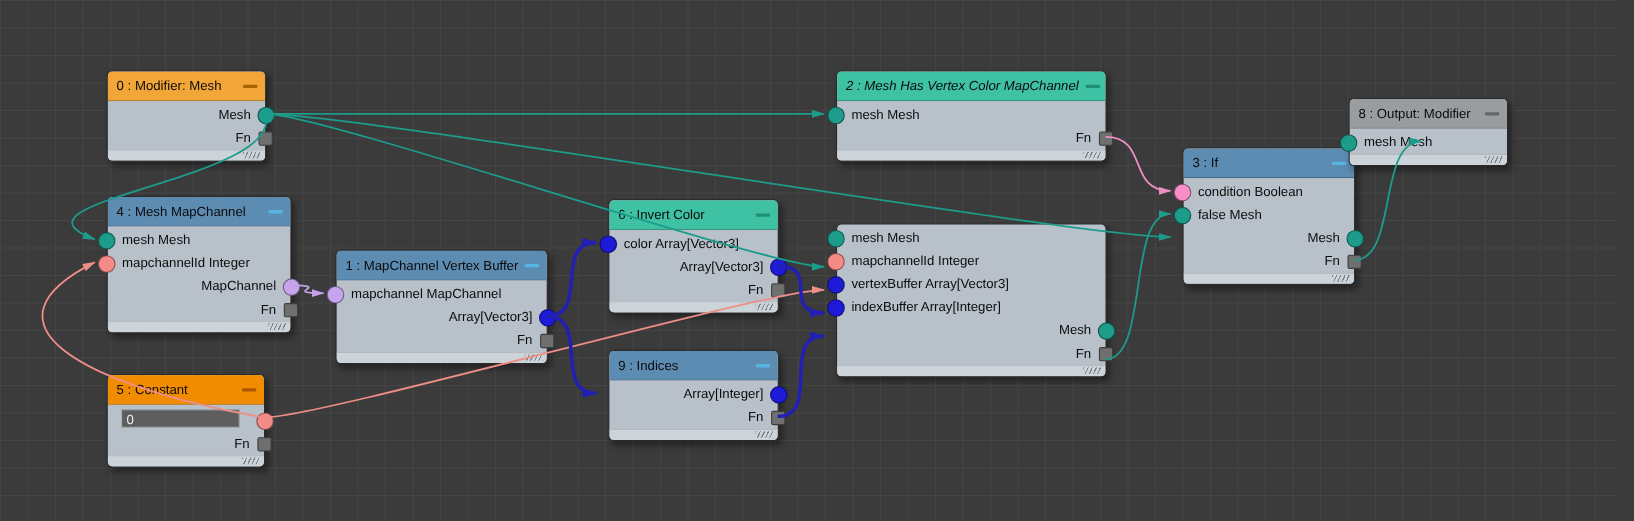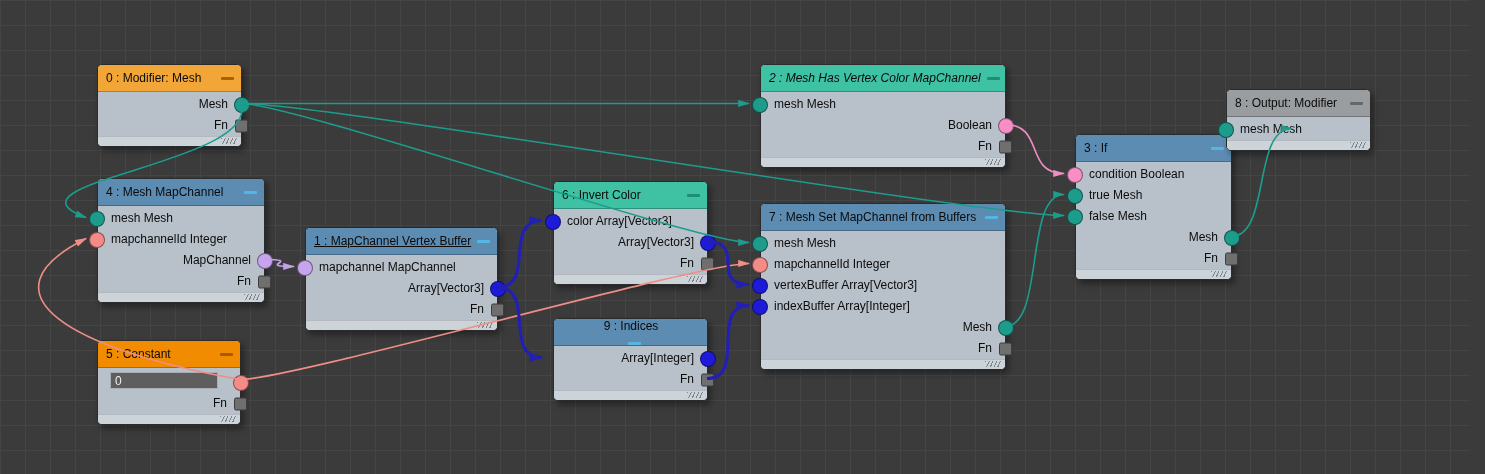--- a/index.html
+++ b/index.html
@@ -133,21 +133,21 @@
           <input class="valfield" type="text" value="0" style="">
           <span class="pc out" style="background: rgb(244, 139, 135);"></span>
         </div>
         <div class="row out"><span class="plabel">Fn</span><span class="psq"></span></div>
       </div>
       <div class="node-footer">
         <span class="grip"></span>
       </div>
     </div>
     <div class="node" style="left: 305px; top: 227px; width: 191px;">
-      <div class="node-header" style="background: linear-gradient(rgb(93, 140, 179), rgb(93, 140, 179)); text-decoration: underline;">
+      <div class="node-header" style="background: linear-gradient(rgb(93, 140, 179), rgb(93, 140, 179));">
         <span class="node-title">1 : MapChannel Vertex Buffer</span>
         <span class="dash" style="background: rgb(86, 181, 226);"></span>
       </div>
       <div class="node-body">
         <div class="row in"><span class="plabel">mapchannel MapChannel</span><span class="pc in" style="background: rgb(199, 165, 238);"></span></div>
         <div class="row out"><span class="plabel">Array[Vector3]</span><span class="pc out" style="background: rgb(29, 27, 216);"></span></div>
         <div class="row out"><span class="plabel">Fn</span><span class="psq"></span></div>
       </div>
       <div class="node-footer">
         <span class="grip"></span>
@@ -161,71 +161,65 @@
       <div class="node-body">
         <div class="row in"><span class="plabel">color Array[Vector3]</span><span class="pc in" style="background: rgb(29, 27, 216);"></span></div>
         <div class="row out"><span class="plabel">Array[Vector3]</span><span class="pc out" style="background: rgb(29, 27, 216);"></span></div>
         <div class="row out"><span class="plabel">Fn</span><span class="psq"></span></div>
       </div>
       <div class="node-footer">
         <span class="grip"></span>
       </div>
     </div>
     <div class="node" style="left: 553px; top: 318px; width: 153px;">
-      <div class="node-header" style="background: linear-gradient(rgb(93, 140, 179), rgb(93, 140, 179)); flex-direction: column;">
+      <div class="node-header" style="background: linear-gradient(rgb(93, 140, 179), rgb(93, 140, 179));">
         <span class="node-title">9 : Indices</span>
         <span class="dash" style="background: rgb(86, 181, 226);"></span>
       </div>
       <div class="node-body">
         <div class="row out"><span class="plabel">Array[Integer]</span><span class="pc out" style="background: rgb(29, 27, 216);"></span></div>
         <div class="row out"><span class="plabel">Fn</span><span class="psq"></span></div>
       </div>
       <div class="node-footer">
         <span class="grip"></span>
       </div>
     </div>
     <div class="node" style="left: 760px; top: 64px; width: 244px;">
       <div class="node-header" style="background: linear-gradient(rgb(63, 194, 164), rgb(63, 194, 164)); font-style: italic;">
         <span class="node-title">2 : Mesh Has Vertex Color MapChannel</span>
         <span class="dash" style="background: rgb(30, 142, 116);"></span>
       </div>
       <div class="node-body">
         <div class="row in"><span class="plabel">mesh Mesh</span><span class="pc in" style="background: rgb(29, 156, 140);"></span></div>
-        <div class="row out"><span class="plabel">Boolean</span><span class="pc out" style="background: rgb(247, 143, 198);"></span></div>
         <div class="row out"><span class="plabel">Fn</span><span class="psq"></span></div>
       </div>
       <div class="node-footer">
         <span class="grip"></span>
       </div>
     </div>
     <div class="node" style="left: 760px; top: 203px; width: 244px;">
-      <div class="node-header" style="background: linear-gradient(rgb(93, 140, 179), rgb(93, 140, 179));">
-        <span class="node-title">7 : Mesh Set MapChannel from Buffers</span>
-        <span class="dash" style="background: rgb(86, 181, 226);"></span>
-      </div>
       <div class="node-body">
         <div class="row in"><span class="plabel">mesh Mesh</span><span class="pc in" style="background: rgb(29, 156, 140);"></span></div>
         <div class="row in"><span class="plabel">mapchannelId Integer</span><span class="pc in" style="background: rgb(244, 139, 135);"></span></div>
         <div class="row in"><span class="plabel">vertexBuffer Array[Vector3]</span><span class="pc in" style="background: rgb(29, 27, 216);"></span></div>
         <div class="row in"><span class="plabel">indexBuffer Array[Integer]</span><span class="pc in" style="background: rgb(29, 27, 216);"></span></div>
         <div class="row out"><span class="plabel">Mesh</span><span class="pc out" style="background: rgb(29, 156, 140);"></span></div>
         <div class="row out"><span class="plabel">Fn</span><span class="psq"></span></div>
       </div>
       <div class="node-footer">
         <span class="grip"></span>
       </div>
     </div>
     <div class="node" style="left: 1075px; top: 134px; width: 155px;">
       <div class="node-header" style="background: linear-gradient(rgb(93, 140, 179), rgb(93, 140, 179));">
         <span class="node-title">3 : If</span>
         <span class="dash" style="background: rgb(86, 181, 226);"></span>
       </div>
       <div class="node-body">
         <div class="row in"><span class="plabel">condition Boolean</span><span class="pc in" style="background: rgb(247, 143, 198);"></span></div>
-        <div class="row in"><span class="plabel">true Mesh</span><span class="pc in" style="background: rgb(29, 156, 140);"></span></div>
         <div class="row in"><span class="plabel">false Mesh</span><span class="pc in" style="background: rgb(29, 156, 140);"></span></div>
         <div class="row out"><span class="plabel">Mesh</span><span class="pc out" style="background: rgb(29, 156, 140);"></span></div>
         <div class="row out"><span class="plabel">Fn</span><span class="psq"></span></div>
       </div>
       <div class="node-footer">
         <span class="grip"></span>
       </div>
     </div>
     <div class="node" style="left: 1226px; top: 89px; width: 143px;">
       <div class="node-header" style="background: linear-gradient(rgb(154, 157, 160), rgb(154, 157, 160));">

